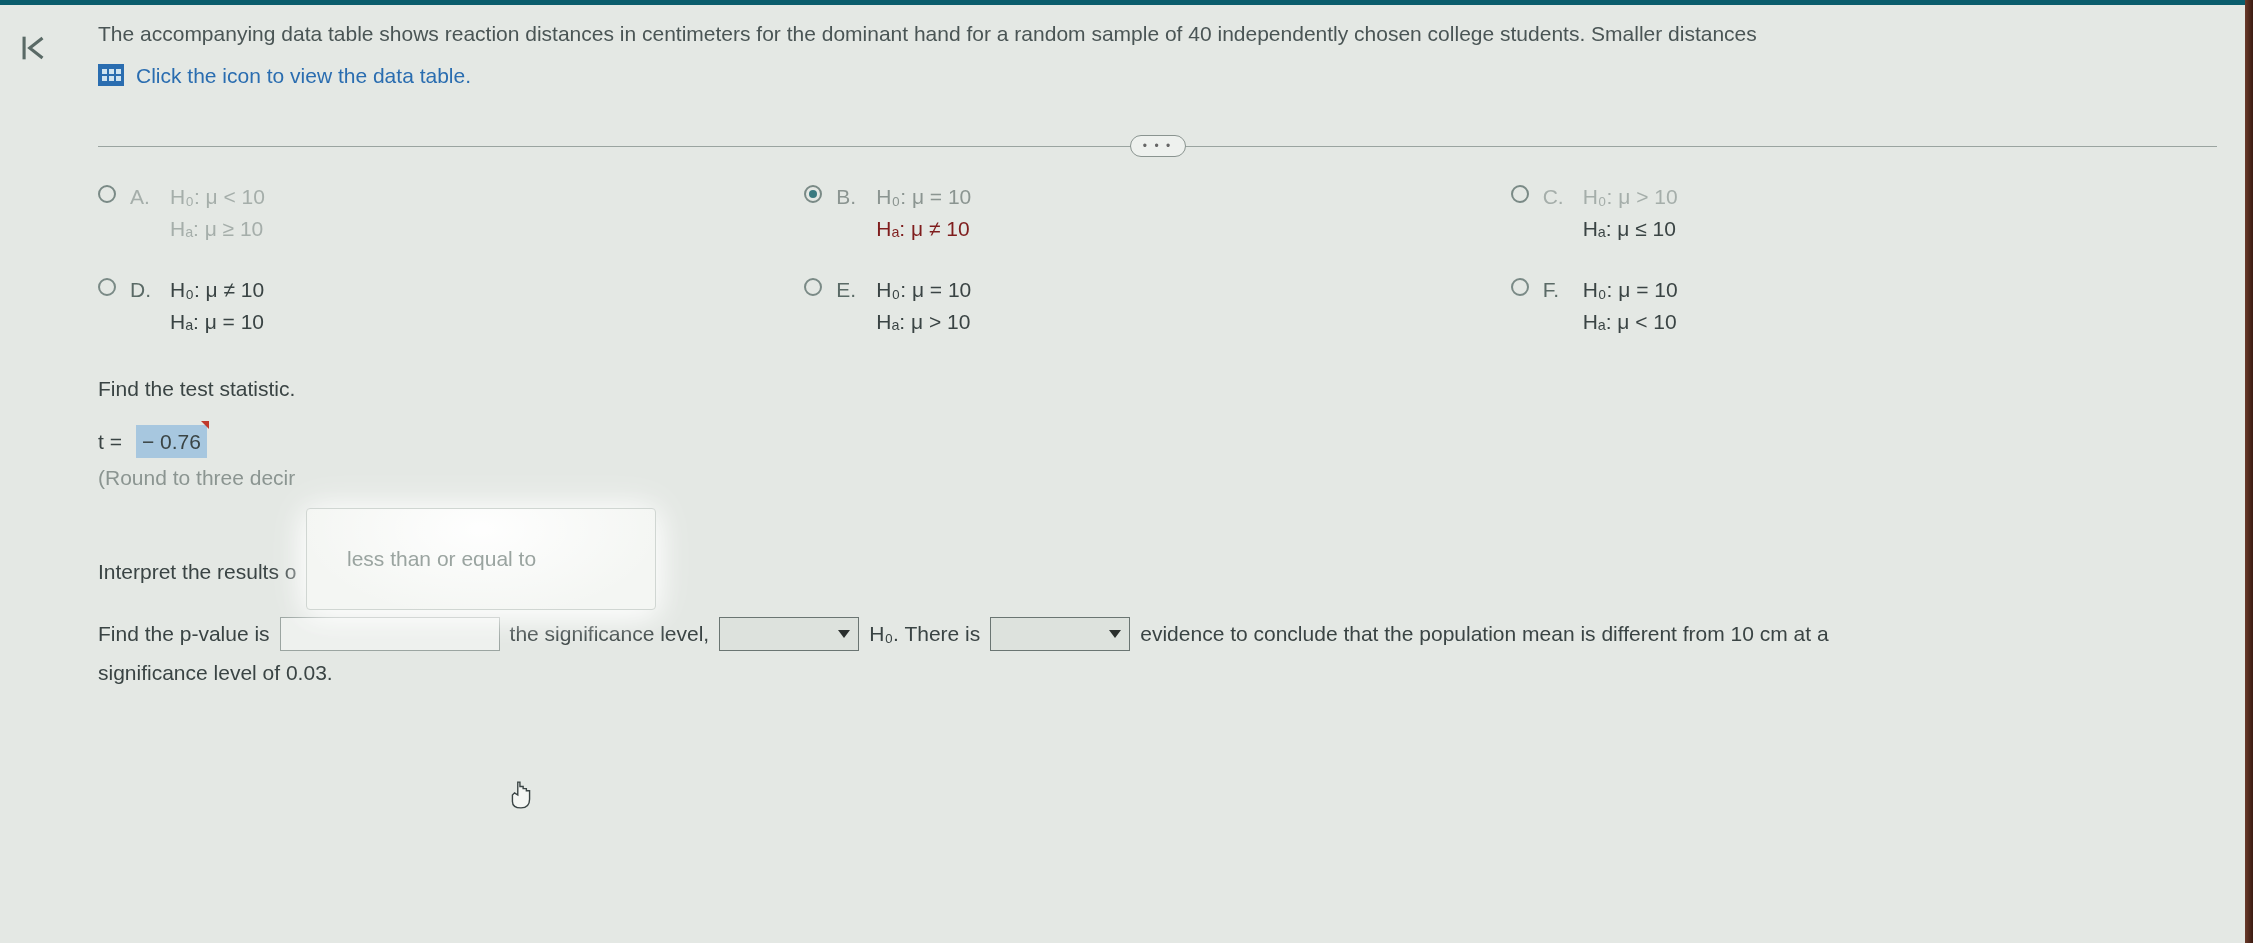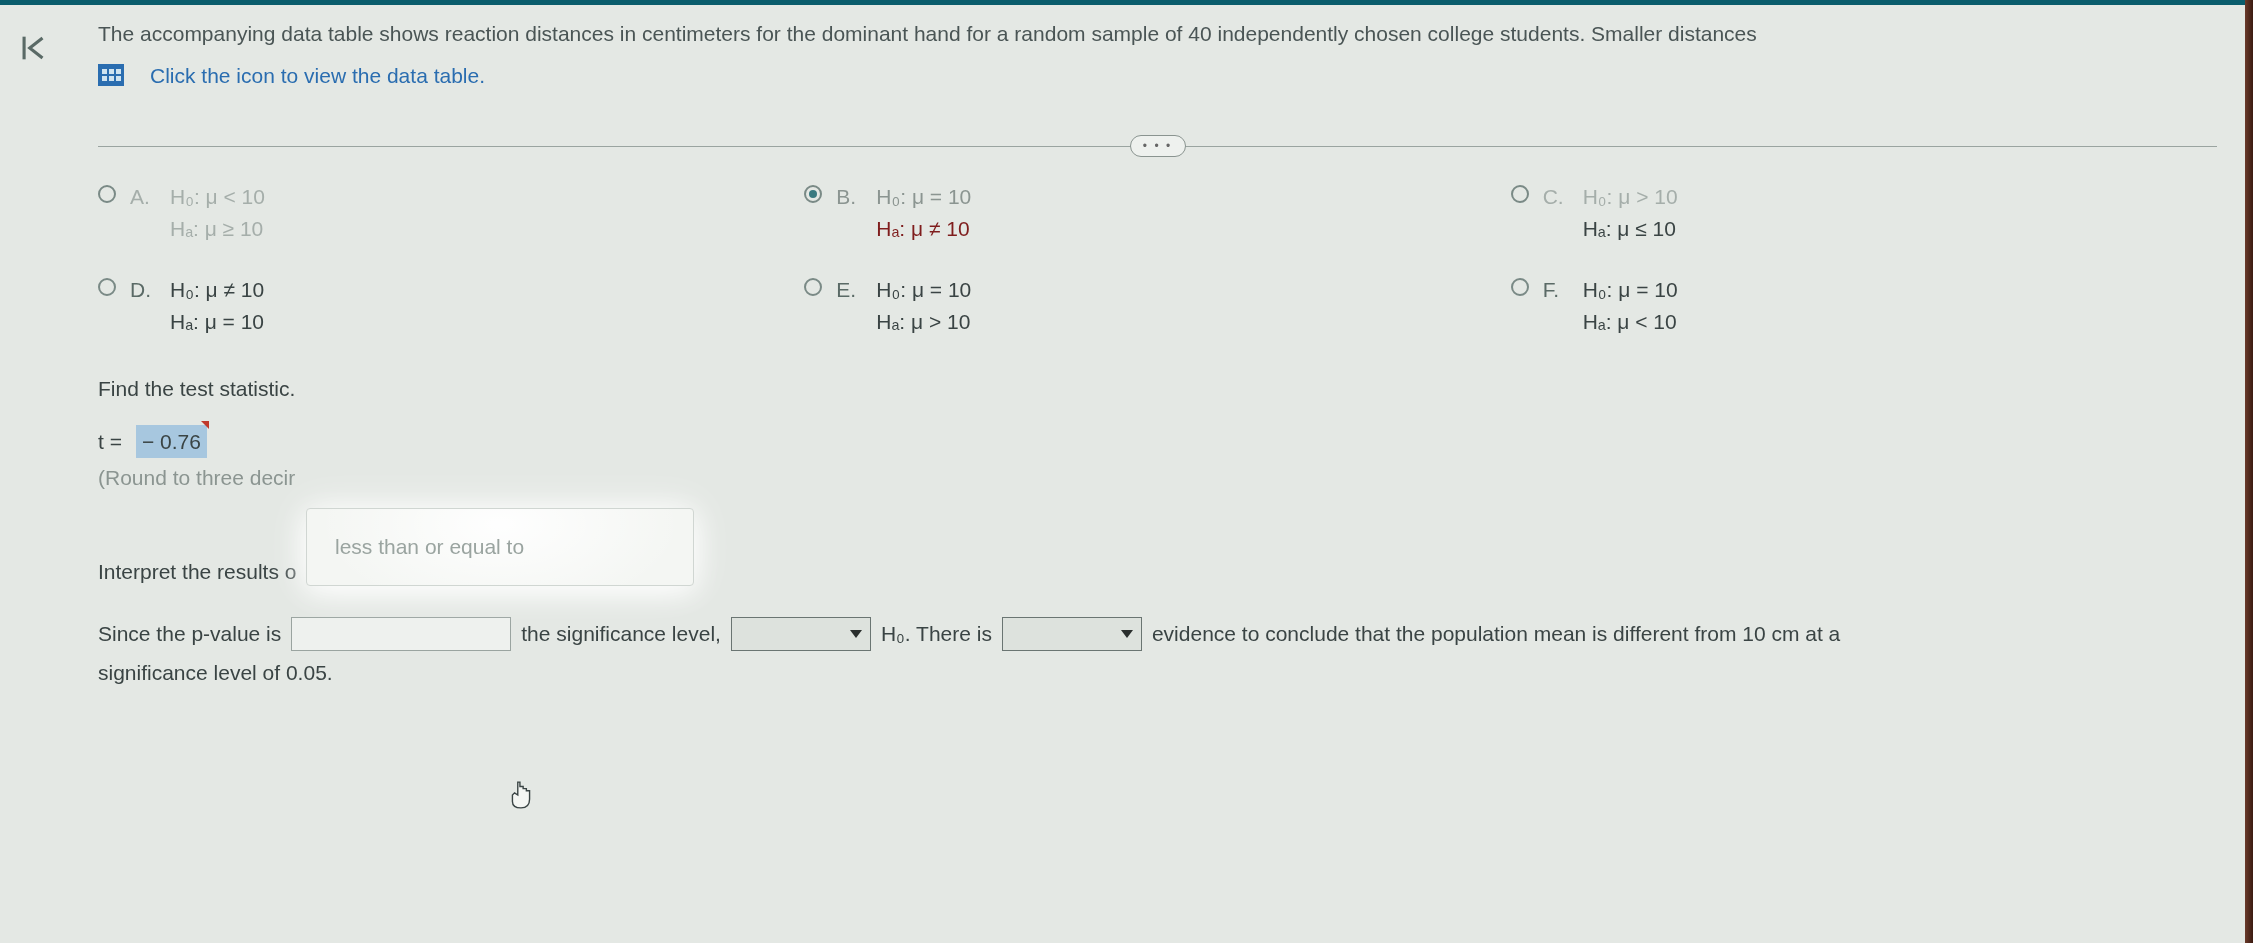--- a/index.html
+++ b/index.html
@@ -32,21 +32,21 @@
   font-size: 34px;
   cursor: pointer;
   display: flex;
   align-items: center;
   justify-content: center;
 }
 .content {
   padding: 0 36px 0 98px;
 }
 .prompt { color: #4a5555; }
-.data-link-row { margin-top: 10px; display: flex; align-items: center; gap: 26px; }
+.data-link-row { margin-top: 10px; display: flex; align-items: center; gap: 12px; }
 .data-icon {
   width: 26px; height: 22px;
   background: #2a6db0;
   display: inline-flex; align-items: center; justify-content: center;
   color: #fff; font-size: 12px;
 }
 .data-icon .grid {
   display: grid; grid-template-columns: repeat(3,5px); grid-template-rows: repeat(2,5px); gap: 2px;
 }
 .data-icon .grid span { background: #cfe3f0; }
@@ -97,26 +97,26 @@
 .ans-box.red-tick::after {
   content: ""; position: absolute; right: -2px; top: -4px;
   width: 0; height: 0;
   border-left: 8px solid transparent;
   border-top: 8px solid #c0392b;
 }
 .hint { color: #8b9591; margin-top: 4px; }
 .tooltip {
   position: absolute;
   left: 306px; top: 508px;
-  width: 388px;
+  width: 350px;
   background: #f4f6f3;
   border: 1px solid #d0d6d2;
   border-radius: 4px;
   box-shadow: 0 6px 28px rgba(255,255,255,0.85), 0 0 40px rgba(255,255,255,0.8);
-  padding: 0;
+  padding: 12px;
   z-index: 10;
 }
 .tooltip-shine {
   position: absolute; inset: 0;
   background: radial-gradient(ellipse 260px 130px at 50% 20%, rgba(255,255,255,0.95), rgba(255,255,255,0) 70%);
   pointer-events: none;
   z-index: 11;
 }
 .tooltip-item {
   padding: 22px 28px;
@@ -267,33 +267,33 @@
       <div class="tstat-row">
         <span>t = </span>
         <span class="ans-box red-tick">− 0.76</span>
       </div>
 
       <div class="hint">(Round to three decir</div>
 
       <div class="interp-row">Interpret the results o</div>
 
       <div class="sentence-row">
-        <span>Since the p-value is</span>
+        <span>Find the p-value is</span>
         <span class="blank-input"></span>
         <span>the significance level,</span>
         <span class="dropdown">
             <span class="caret"></span>
           </span>
         <span>H₀. There is</span>
         <span class="dropdown">
             <span class="caret"></span>
           </span>
         <span>evidence to conclude that the population mean is different from 10 cm at a</span>
       </div>
-      <div style="margin-top:6px;">significance level of 0.05.</div>
+      <div style="margin-top:6px;">significance level of 0.03.</div>
     </div>
   </div>
 
   <div class="tooltip">
     <div class="tooltip-shine"></div>
     <div class="tooltip-item">less than or equal to</div>
   </div>
 
   <svg class="cursor-icon" viewBox="0 0 24 28">
     <path d="M9 2 L9 14 L6 12 L4 14 L4 20 Q4 26 12 26 Q20 26 20 18 L20 10 L17 10 L17 8 L14 8 L14 6 L11 6 L11 2 Z" fill="#f4f6f3" stroke="#3a4444" stroke-width="1.3"></path>

